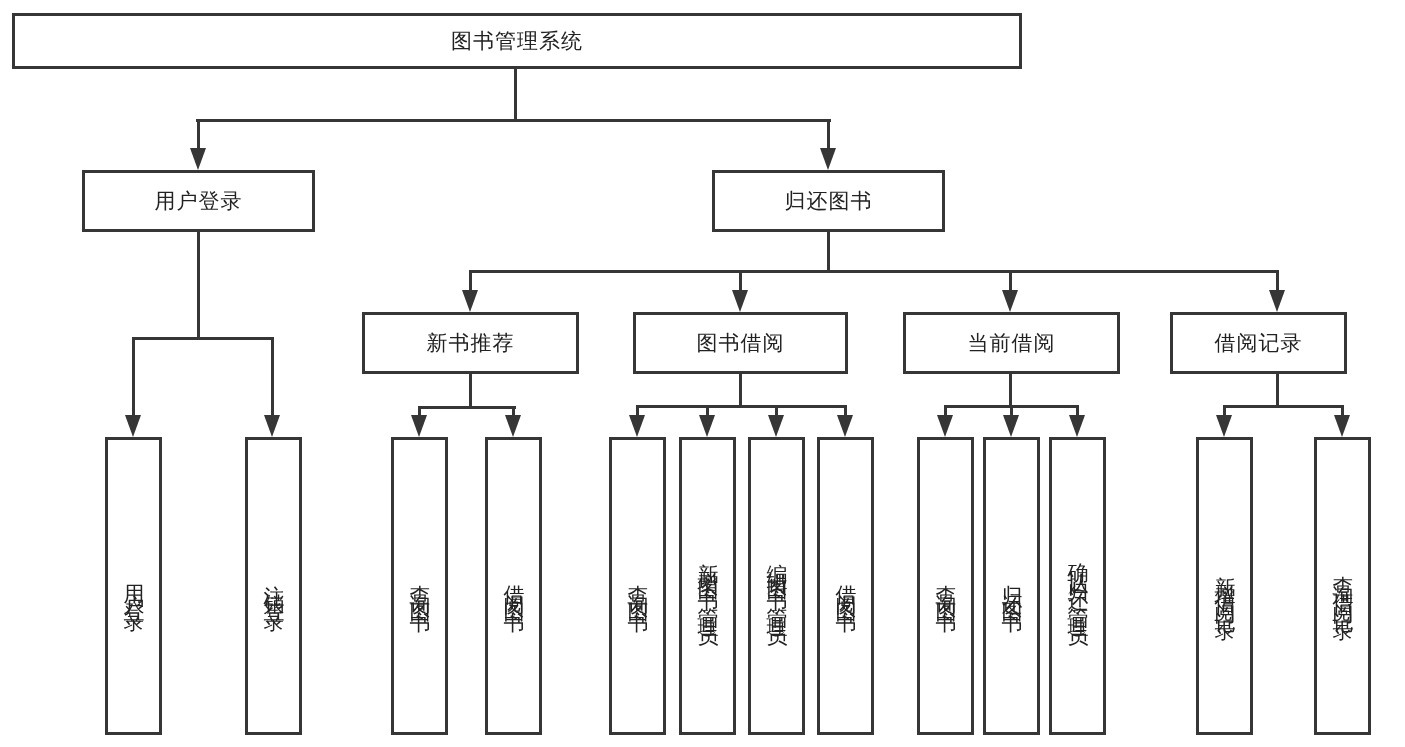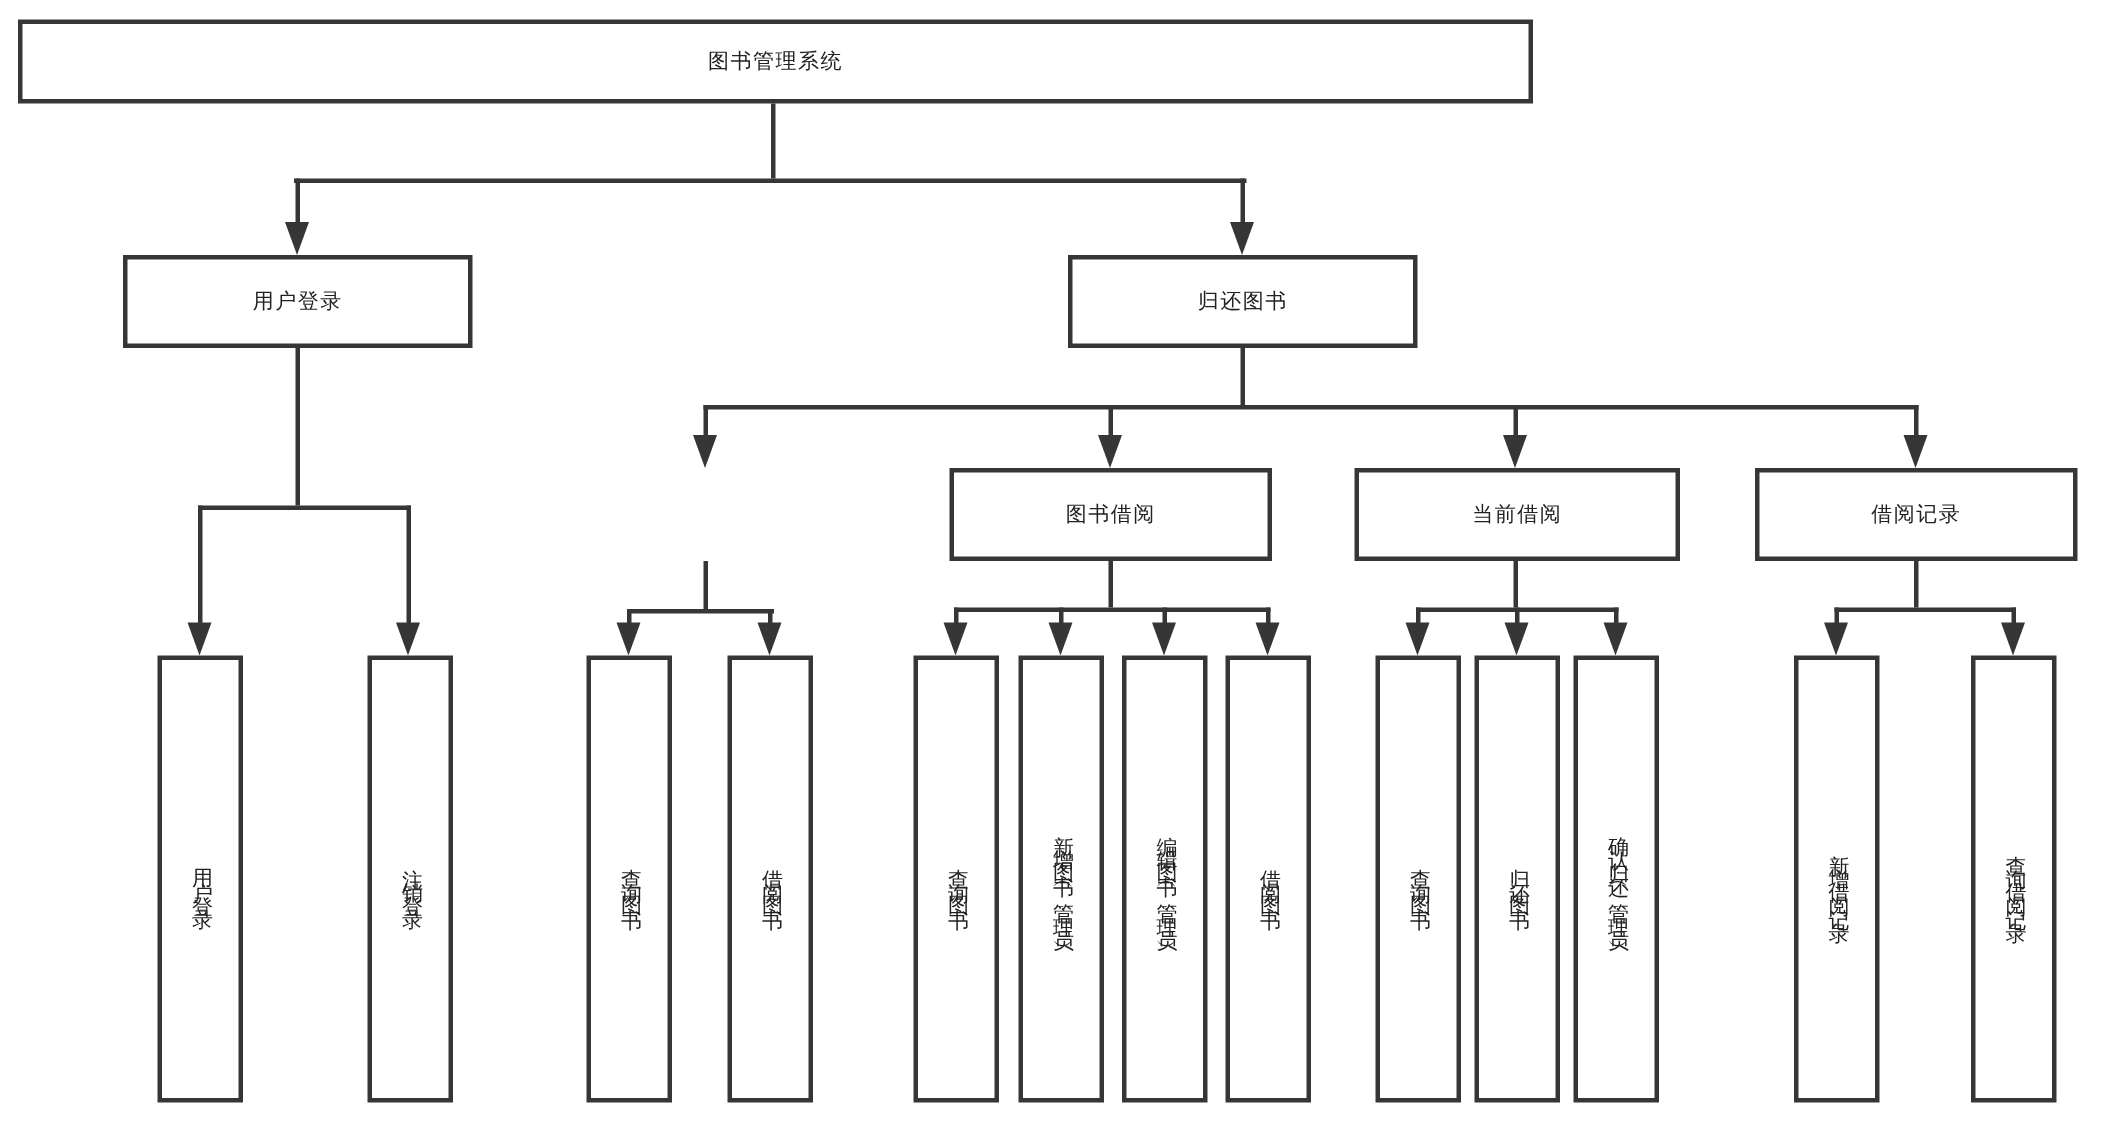--- a/index.html
+++ b/index.html
@@ -15,24 +15,23 @@
     position: absolute;
     border: 3px solid #363636;
     background: #ffffff;
     display: flex;
     align-items: center;
     justify-content: center;
     box-sizing: border-box;
   }
   .box .lbl {
     color: #222222;
-    font-size: 14px;
+    font-size: 21px;
     letter-spacing: 1px;
     white-space: nowrap;
-    font-family: Liberation Mono, monospace;
   }
   .box.v .lbl {
     writing-mode: vertical-rl;
     text-orientation: mixed;
     letter-spacing: 9px;
     white-space: normal;
     line-height: 1;
   }
   .vline, .hline {
     position: absolute;
@@ -100,27 +99,30 @@
   <div class="hline" style="left:469px;top:270px;width:810px"></div>
   <div class="vline" style="left:469px;top:270px;height:23px"></div>
   <div class="head" style="left:462px;top:290px"></div>
   <div class="vline" style="left:739px;top:270px;height:23px"></div>
   <div class="head" style="left:732px;top:290px"></div>
   <div class="vline" style="left:1009px;top:270px;height:23px"></div>
   <div class="head" style="left:1002px;top:290px"></div>
   <div class="vline" style="left:1276px;top:270px;height:23px"></div>
   <div class="head" style="left:1269px;top:290px"></div>
 
+  <div class="box" style="left:362px;top:312px;width:217px;height:62px">
+    <span class="lbl">新书推荐</span>
+  </div>
   <div class="box" style="left:633px;top:312px;width:215px;height:62px">
     <span class="lbl">图书借阅</span>
   </div>
   <div class="box" style="left:903px;top:312px;width:217px;height:62px">
     <span class="lbl">当前借阅</span>
   </div>
-  <div class="box" style="left:1170px;top:312px;width:215px;height:62px">
+  <div class="box" style="left:1170px;top:312px;width:177px;height:62px">
     <span class="lbl">借阅记录</span>
   </div>
 
   <div class="vline" style="left:469px;top:374px;height:32px"></div>
   <div class="hline" style="left:418px;top:406px;width:98px"></div>
   <div class="vline" style="left:418px;top:406px;height:12px"></div>
   <div class="head" style="left:411px;top:415px"></div>
   <div class="vline" style="left:512px;top:406px;height:12px"></div>
   <div class="head" style="left:505px;top:415px"></div>
 

